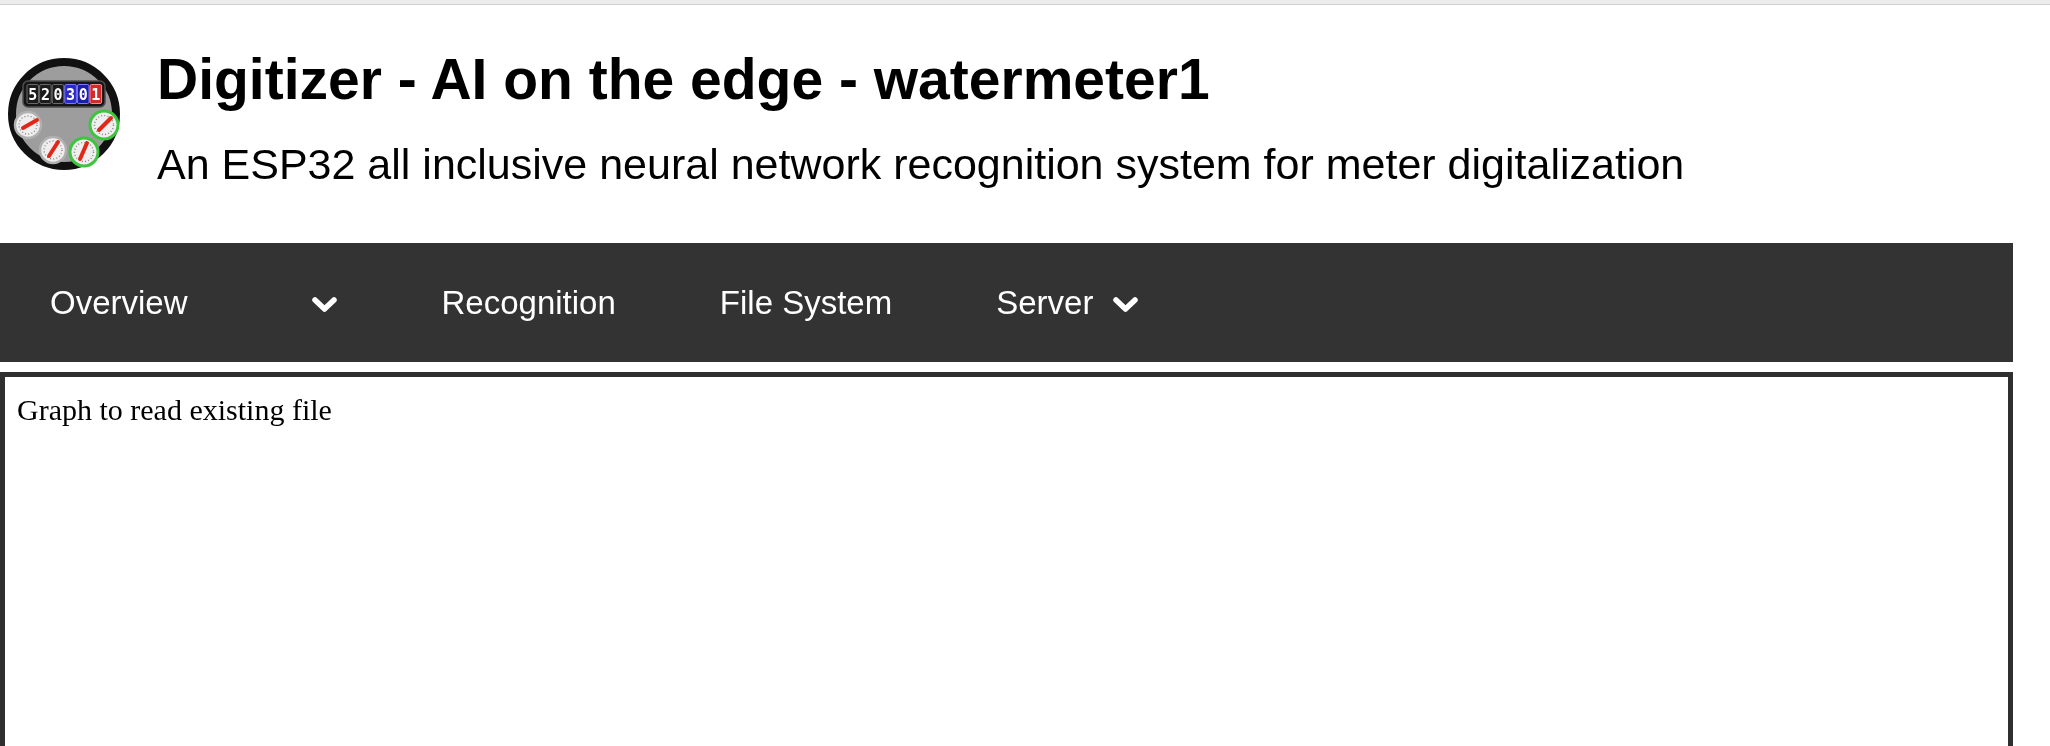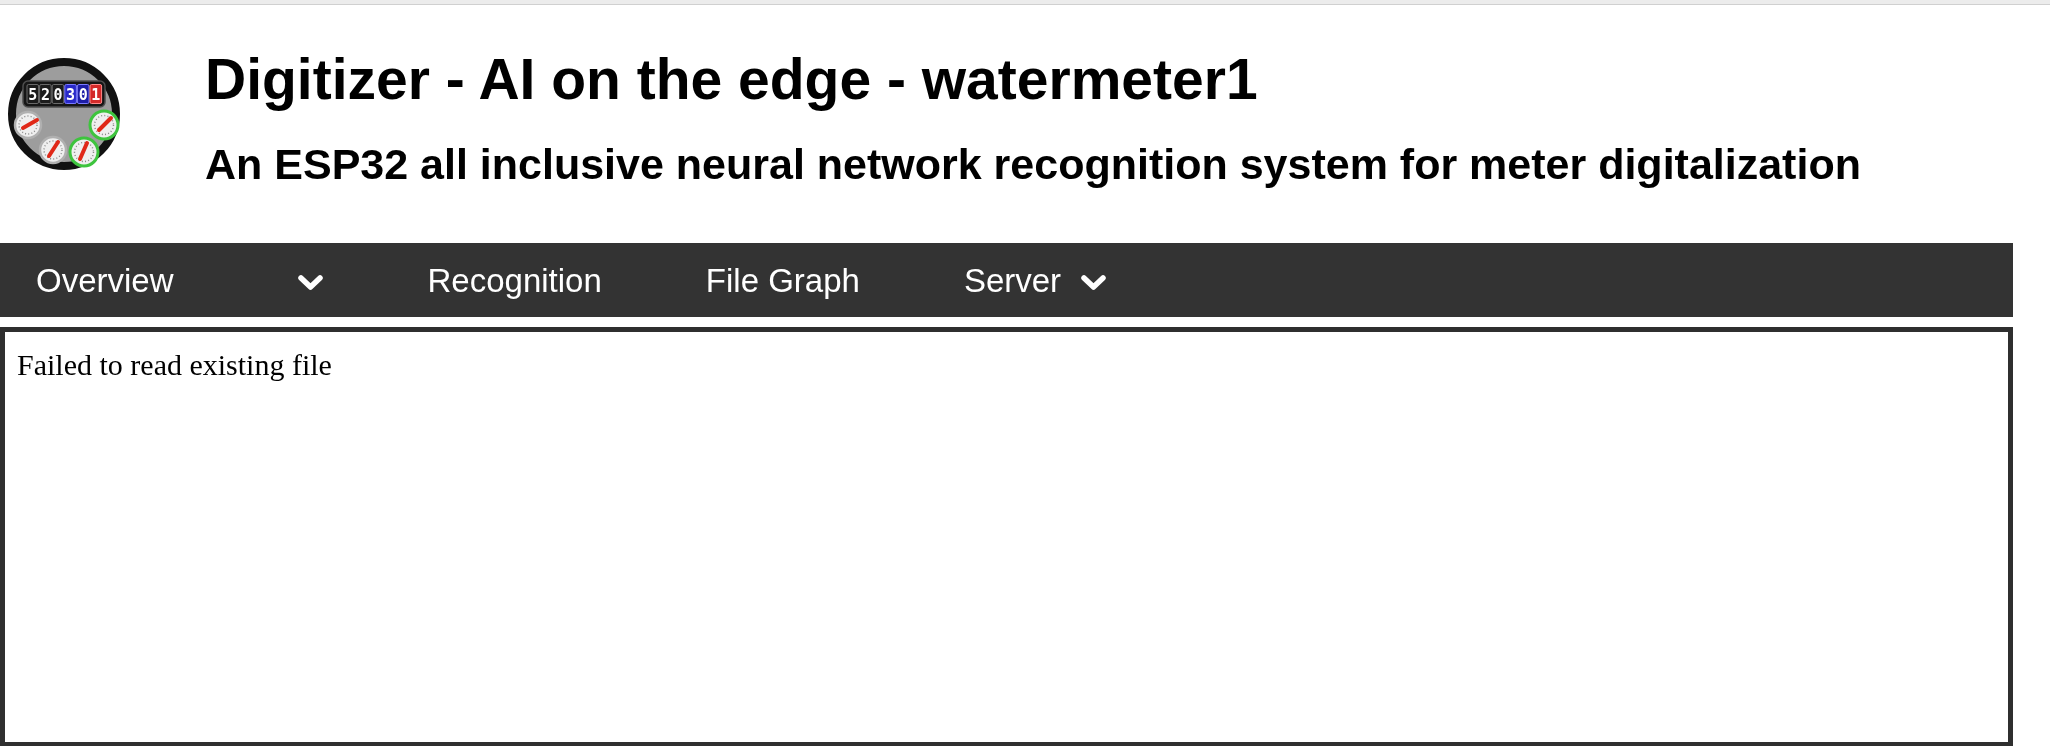--- a/index.html
+++ b/index.html
@@ -22,45 +22,45 @@
     height: 238px;
     width: 2050px;
   }
   .logo-wrap {
     position: absolute;
     left: 8px; top: 53px;
     width: 112px; height: 112px;
   }
   .titles {
     position: absolute;
-    left: 157px; top: 44px; margin-left: 48px;
+    left: 157px; top: 44px;
   }
   .page-title {
     margin: 0;
     font-size: 57px;
     line-height: 60px;
     font-weight: bold;
     color: #000000;
     white-space: nowrap;
   }
   .page-subtitle {
     margin: 30px 0 0 0;
     font-size: 43px;
     line-height: 50px;
-    font-weight: bold;
+    font-weight: normal;
     color: #000000;
     white-space: nowrap;
   }
   
   .nav-bar {
-    width: 2013px; height: 74px;
+    width: 2013px; height: 119px;
     background: #333333;
     display: flex;
     align-items: center;
-    padding-left: 36px;
+    padding-left: 50px;
   }
   .nav-item {
     color: #ffffff;
     font-size: 33px;
     line-height: 99px;
     text-decoration: none;
     margin-right: 104px;
     display: inline-flex;
     align-items: center;
     white-space: nowrap;
@@ -158,29 +158,29 @@
     <span class="chev">
       <svg width="27" height="18" viewBox="0 0 27 18">
           <polyline points="4,4 13.5,13 23,4" fill="none" stroke="#ffffff" stroke-width="5.5" stroke-linecap="round" stroke-linejoin="round"></polyline>
         </svg>
     </span>
   </a>
   <a class="nav-item">
     <span>Recognition</span>
   </a>
   <a class="nav-item">
-    <span>File Graph</span>
+    <span>File System</span>
   </a>
   <a class="nav-item">
     <span>Server</span>
     <span class="chev">
       <svg width="27" height="18" viewBox="0 0 27 18">
           <polyline points="4,4 13.5,13 23,4" fill="none" stroke="#ffffff" stroke-width="5.5" stroke-linecap="round" stroke-linejoin="round"></polyline>
         </svg>
     </span>
   </a>
 </div>
 
 <div class="frame-gap"></div>
 
 <div class="content-frame">
-  <div class="content-message">Failed to read existing file</div>
+  <div class="content-message">Graph to read existing file</div>
 </div>
 
 </body></html>

